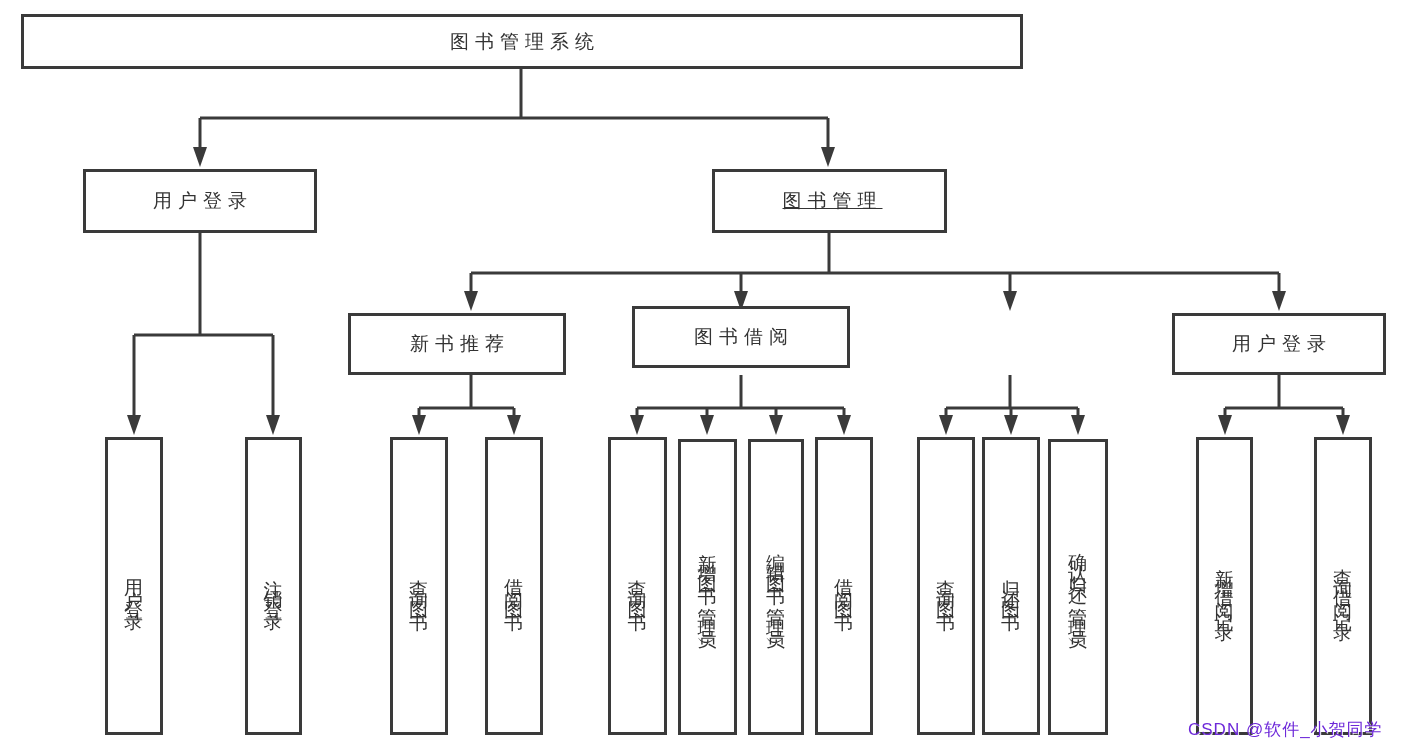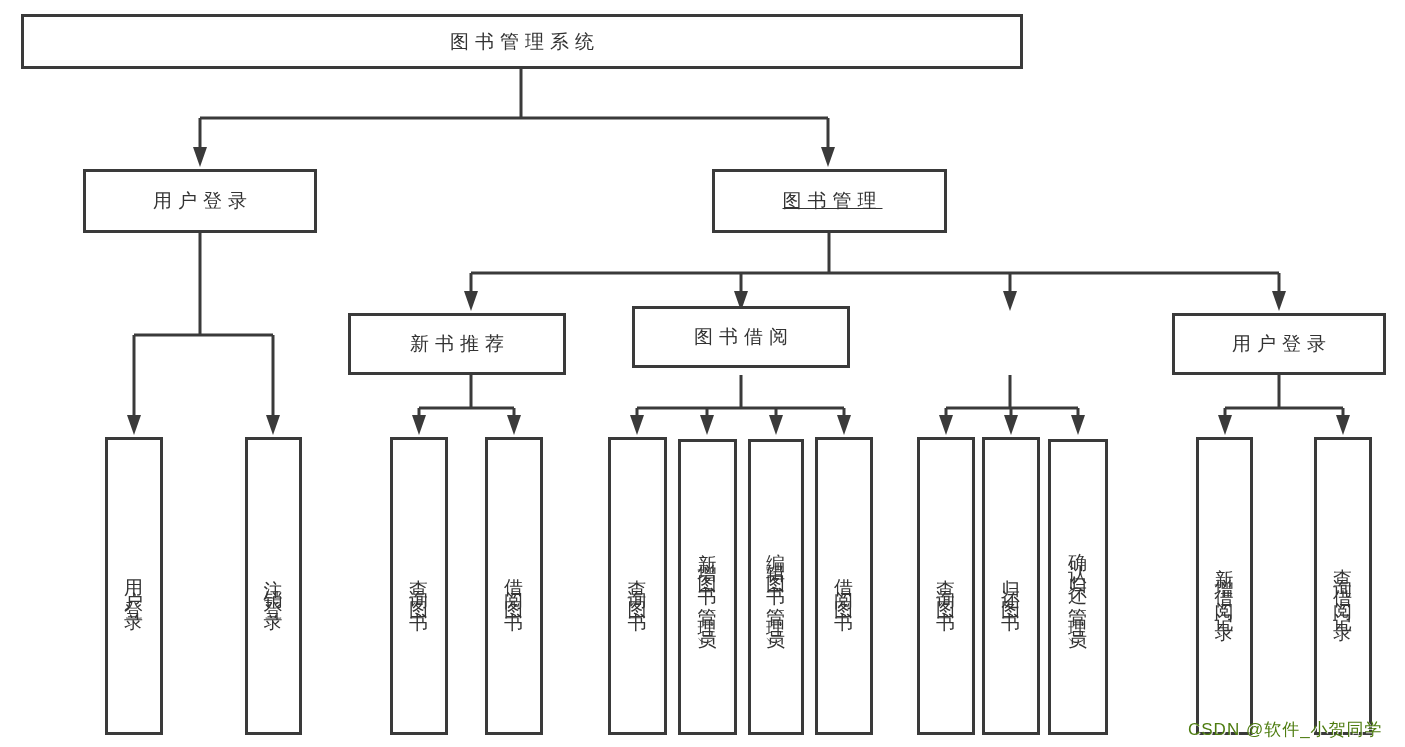--- a/index.html
+++ b/index.html
@@ -43,21 +43,21 @@
     text-orientation: mixed;
     letter-spacing: 11px;
     line-height: 1;
   }
   .watermark {
     position: absolute;
     left: 1188px;
     top: 718px;
     z-index: 3;
     font-size: 17px;
-    color: #4d7c0f;
+    color: #6d28d9;
     text-shadow: 1px 1px 0 rgba(255,255,255,0.9);
     white-space: nowrap;
     letter-spacing: 1px;
   }
 </style>
 </head>
 <body>
 
 <div class="canvas">
 

